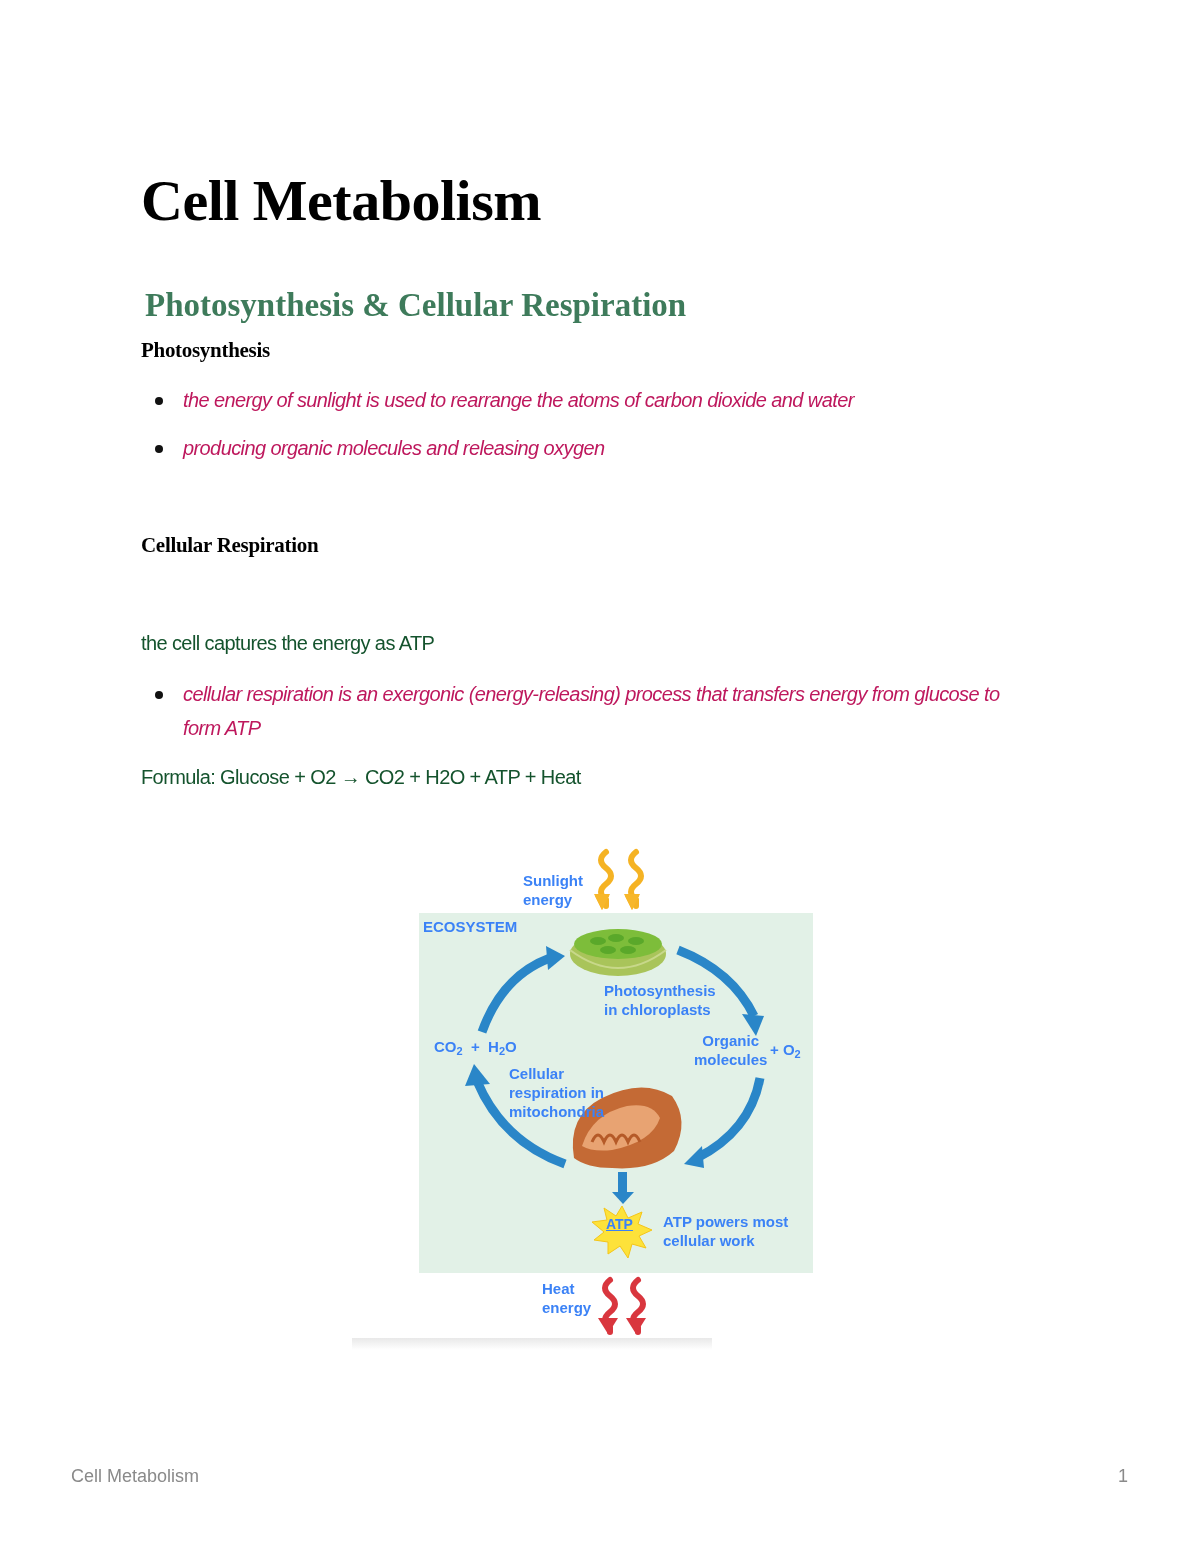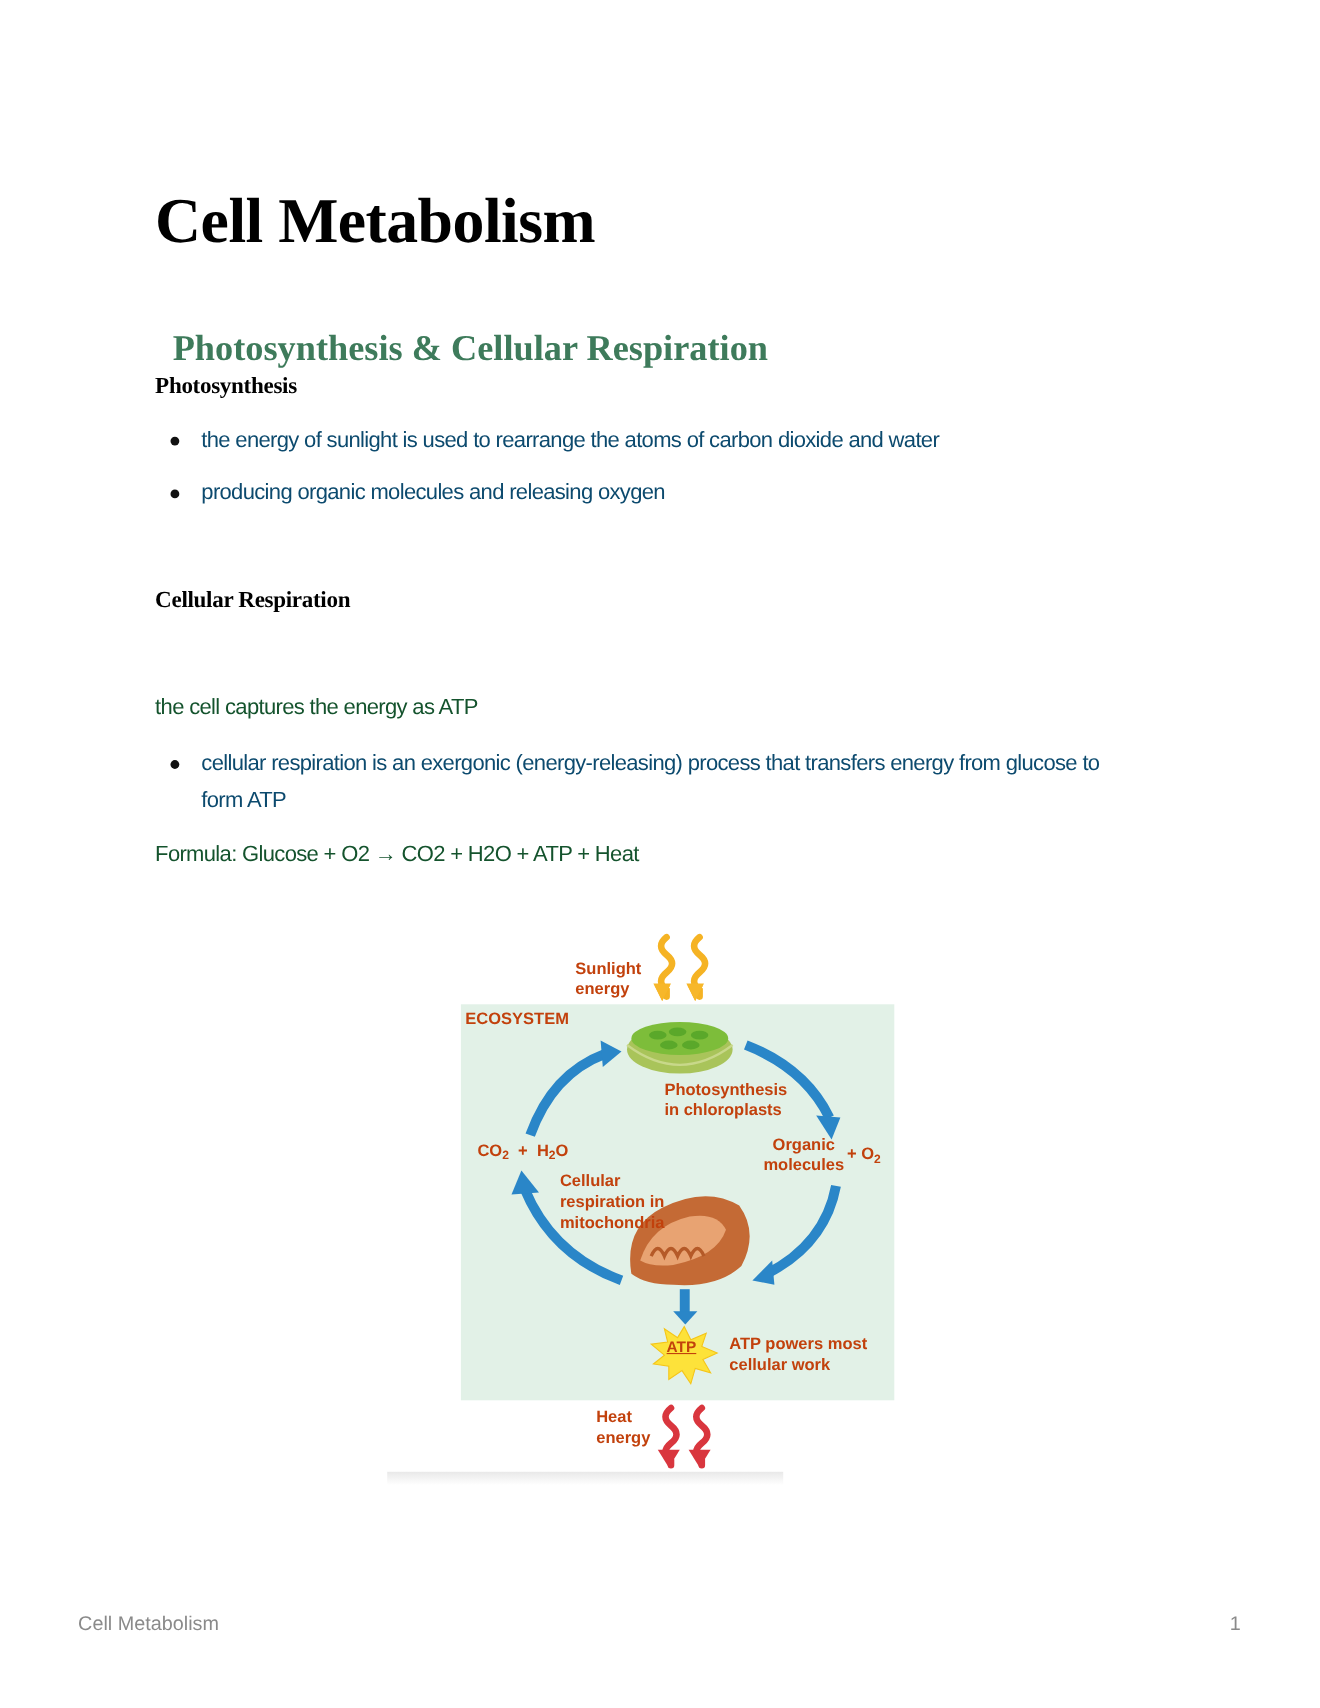--- a/index.html
+++ b/index.html
@@ -8,57 +8,57 @@
 
   .doc-title {
     position: absolute; left: 141px; top: 165px;
     font-family: "Liberation Serif", serif; font-weight: bold;
     font-size: 58px; color: #000; letter-spacing: -0.5px; margin: 0;
     line-height: 72px;
   }
   .section-heading {
     position: absolute; left: 141px; top: 280px;
     font-family: "Liberation Serif", serif; font-weight: bold;
-    font-size: 33px; color: #3e7b5b; margin: 16px; line-height: 42px;
+    font-size: 33px; color: #3e7b5b; margin: 4px; line-height: 42px;
   }
   .sub-heading {
     position: absolute; left: 141px;
     font-family: "Liberation Serif", serif; font-weight: bold;
     font-size: 21px; color: #000; margin: 0; line-height: 28px;
     letter-spacing: -0.3px;
   }
   .body-text {
     position: absolute; left: 141px;
     font-family: "Liberation Sans", sans-serif; font-size: 20px; color: #14532d;
     margin: 0; line-height: 34px; letter-spacing: -0.6px;
   }
   .bullet {
     position: absolute; left: 155px;
-    font-family: "Liberation Sans", sans-serif; font-size: 20px; color: #0c4a6e;
-    line-height: 34px; width: 880px; letter-spacing: -0.6px;
+    font-family: "Liberation Sans", sans-serif; font-size: 20px; color: #be185d;
+    line-height: 34px; width: 880px; letter-spacing: -0.6px; font-style: italic;
   }
   .bullet .dot {
     position: absolute; left: 0; top: 14px; width: 8px; height: 8px;
     border-radius: 50%; background: #111;
   }
   .bullet .txt { display: block; padding-left: 28px; }
 
   
   .diagram { position: absolute; left: 352px; top: 846px; width: 470px; height: 510px; }
   .diagram-shadow {
     position: absolute; left: 0; top: 492px; width: 360px; height: 12px;
     background: linear-gradient(to bottom, rgba(230,230,230,0.9), rgba(255,255,255,0));
   }
   .eco-box {
     position: absolute; left: 67px; top: 67px; width: 394px; height: 360px;
     background: #e2f1e7;
   }
   .dlabel {
     position: absolute; font-family: "Liberation Sans", sans-serif;
-    font-weight: bold; font-size: 15px; color: #c2410c; line-height: 19px;
+    font-weight: bold; font-size: 15px; color: #3b82f6; line-height: 19px;
   }
   .dlabel sub { font-size: 11px; vertical-align: -3px; }
   .dsvg { position: absolute; left: 0; top: 0; }
 
   .footer-left {
     position: absolute; left: 71px; top: 1466px;
     font-family: "Liberation Sans", sans-serif; font-size: 18px; color: #8a8a8a;
   }
   .footer-right {
     position: absolute; left: 1118px; top: 1466px;

